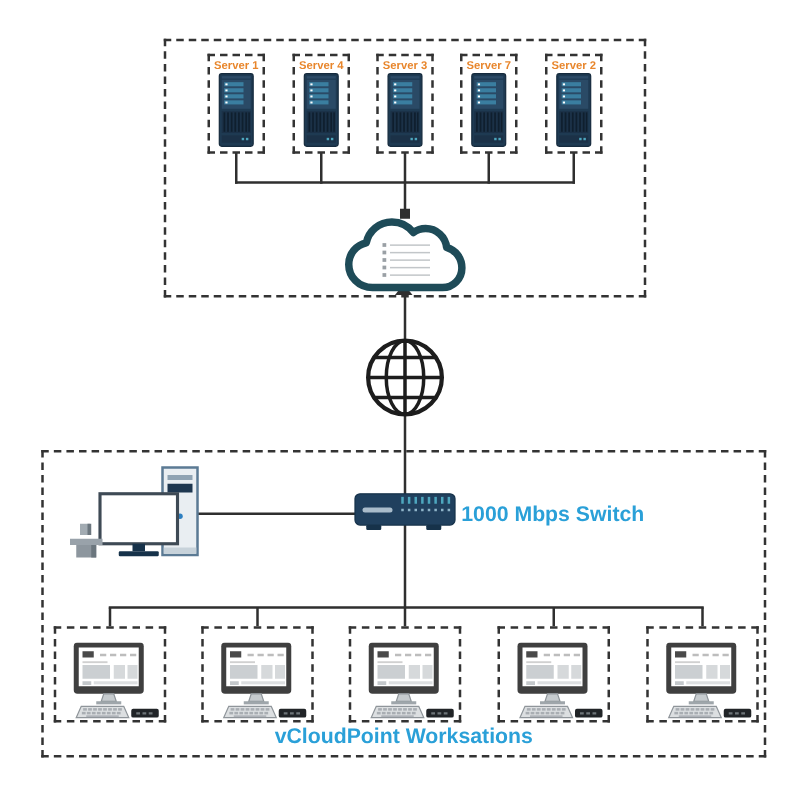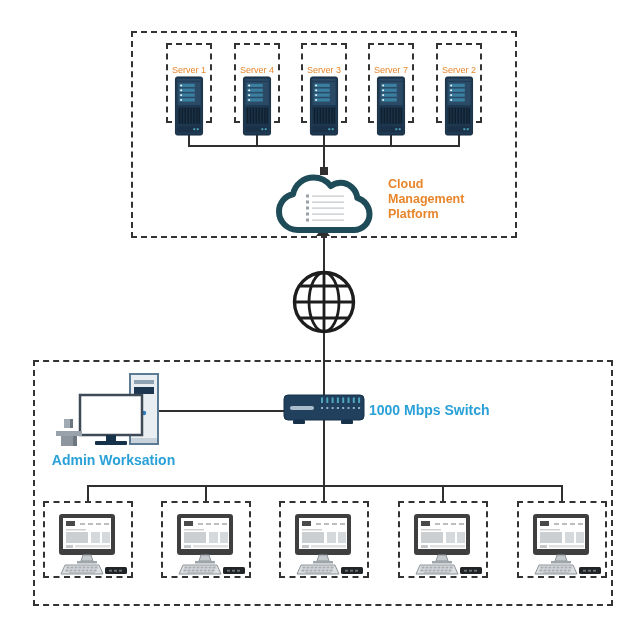--- a/index.html
+++ b/index.html
@@ -9,25 +9,25 @@
   }
   .dash-box{position:absolute;border:2px dashed var(--dash,#333);box-sizing:border-box;background:transparent;}
   .top-box{left:131px;top:31px;width:386px;height:207px;}
   .bottom-box{left:33px;top:360px;width:580px;height:246px;}
   .line{position:absolute;background:var(--line,#2f2f2f);}
   .line-h{height:2px;}
   .line-v{width:2px;}
   .junction-square{position:absolute;width:8px;height:8px;background:var(--line,#2f2f2f);}
   .arrow-up{position:absolute;width:0;height:0;border-left:7px solid transparent;border-right:7px solid transparent;border-bottom:9px solid var(--line,#2f2f2f);}
   .server-group{position:absolute;top:43px;width:46px;height:80px;border:2px dashed var(--dash,#333);box-sizing:border-box;text-align:center;}
-  .server-label{margin-top:20px;font-size:9px;font-weight:normal;color:var(--orange,#e8862c);letter-spacing:0;}
+  .server-label{margin-top:2px;font-size:9px;font-weight:bold;color:var(--orange,#e8862c);letter-spacing:0;}
   .server-svg{display:block;margin:1px auto 0 auto;}
   .ws-box{position:absolute;top:501px;width:90px;height:77px;border:2px dashed var(--dash,#333);box-sizing:border-box;}
   .ws-svg{display:block;margin:11px auto 0 auto;}
-  .lbl-blue{position:absolute;color:var(--blue,#2aa0d8);font-weight:bold;font-size:14px;}
+  .lbl-blue{position:absolute;color:var(--blue,#2aa0d8);font-weight:bold;font-size:17px;}
   .cloud-label{position:absolute;left:388px;top:177px;color:var(--orange,#e8862c);font-weight:bold;font-size:12.5px;line-height:15px;}
   .cloud-wrap{position:absolute;left:272px;top:168px;}
   .globe-wrap{position:absolute;left:291px;top:268px;}
   .switch-wrap{position:absolute;left:283px;top:394px;}
   .admin-wrap{position:absolute;left:50px;top:372px;}
   .center-text{text-align:center;}
 </style>
 </head>
 <body>
 
@@ -69,25 +69,20 @@
         </g>
         <g fill="#C2C6C9">
           <rect x="40" y="27.5" width="32" height="1.2"></rect>
             <rect x="40" y="33.5" width="32" height="1.2"></rect>
           <rect x="40" y="39.5" width="32" height="1.2"></rect>
             <rect x="40" y="45.5" width="32" height="1.2"></rect>
           <rect x="40" y="51.5" width="32" height="1.2"></rect>
         </g>
       </g>
     </svg>
-  </div>
-  <div class="cloud-label">
-    <div>Cloud</div>
-    <div>Management</div>
-    <div>Platform</div>
   </div>
 
   <div class="globe-wrap">
     <svg width="66" height="68" viewBox="0 0 66 68">
       <circle cx="33" cy="34" r="29.5" fill="#ffffff" stroke="#1D1D1D" stroke-width="3.4"></circle>
       <ellipse cx="33" cy="34" rx="15" ry="29.5" fill="none" stroke="#1D1D1D" stroke-width="2.8"></ellipse>
       <line x1="33" y1="4.5" x2="33" y2="63.5" stroke="#1D1D1D" stroke-width="2.8"></line>
       <line x1="3.5" y1="34" x2="62.5" y2="34" stroke="#1D1D1D" stroke-width="2.8"></line>
       <line x1="8.2" y1="18" x2="57.8" y2="18" stroke="#1D1D1D" stroke-width="2.8"></line>
       <line x1="8.2" y1="50" x2="57.8" y2="50" stroke="#1D1D1D" stroke-width="2.8"></line>
@@ -140,22 +135,22 @@
       </g>
       <g>
         <rect x="14" y="47" width="8" height="9" fill="#A2ABB2"></rect>
         <rect x="20" y="47" width="3" height="9" fill="#6B767E"></rect>
         <rect x="6" y="59" width="26" height="5" fill="#99A2AA"></rect>
         <rect x="11" y="64" width="16" height="10" fill="#8D969E"></rect>
         <rect x="23" y="64" width="4" height="10" fill="#6B767E"></rect>
       </g>
     </svg>
   </div>
-  <div class="lbl-blue center-text" style="left:46px;top:452px;width:135px;">Admin Worksation</div>
-
+
+  <div class="lbl-blue center-text" style="left:173px;top:579px;width:300px;">vCloudPoint Worksations</div>
 
 <div class="server-group" style="left: 166px;">
       <div class="server-label">Server 1</div>
       <svg class="server-svg" width="30" height="60" viewBox="0 0 30 62">
         <rect x="1" y="1" width="28" height="60" rx="2" fill="var(--navy,#1E3A52)" stroke="var(--navyDark,#152A3D)" stroke-width="1"></rect>
         <rect x="3" y="3" width="24" height="2" fill="#2C4A66"></rect>
         <rect x="3" y="6" width="24" height="24" fill="#2A4A66"></rect>
         <g fill="var(--teal,#3A7EA0)">
           <rect x="5" y="8" width="16" height="3.4"></rect>
           <rect x="5" y="13" width="16" height="3.4"></rect>

